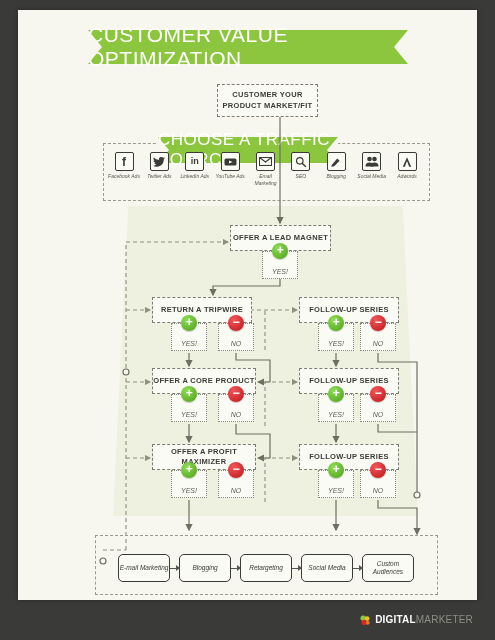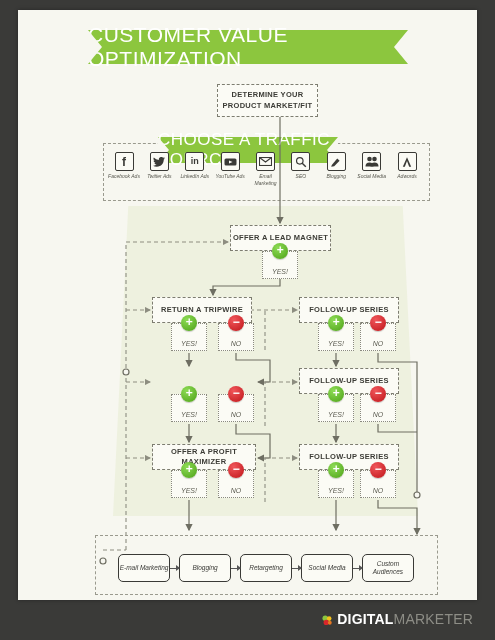--- a/index.html
+++ b/index.html
@@ -161,32 +161,32 @@
   #wires{position:absolute;left:0;top:0;width:459px;height:590px;pointer-events:none;}
 
   
   #footer{
     position:absolute;left:0;bottom:8px;width:495px;height:26px;
     display:flex;align-items:center;justify-content:flex-end;
     padding-right:22px;box-sizing:border-box;
   }
   .logo{display:flex;align-items:center;gap:3px;}
   .logo-mark{width:13px;height:13px;position:relative;}
-  .logo-text{font-size:14px;font-weight:bold;letter-spacing:.2px;}
+  .logo-text{font-size:10px;font-weight:bold;letter-spacing:.2px;}
   .logo-text .a{color:#ffffff;}
   .logo-text .b{color:#8d8d86;font-weight:normal;}
 </style>
 </head>
 <body>
 
 <div class="page">
 
   <div class="ribbon" id="title-ribbon">CUSTOMER VALUE OPTIMIZATION</div>
 
-  <div class="node" id="determine">DETERMINE YOUR PRODUCT MARKET/FIT</div>
+  <div class="node" id="determine">CUSTOMER YOUR PRODUCT MARKET/FIT</div>
 
   <div class="dashpanel" id="traffic-panel"></div>
   <div class="ribbon" id="traffic-ribbon">CHOOSE A TRAFFIC SOURCE</div>
 
   <div class="icons">
     <div class="icon-cell">
       <div class="glyph">f</div>
       <div class="icon-label">Facebook Ads</div>
     </div>
     <div class="icon-cell">
@@ -354,20 +354,21 @@
       </div>
     <span>YES!</span>
   </div>
   <div class="ans" style="left:342px;top:313px;">
     <div class="badge no">
         <span>−</span>
       </div>
     <span>NO</span>
   </div>
 
+  <div class="node offer" id="core">OFFER A CORE PRODUCT</div>
   <div class="ans" style="left:153px;top:384px;">
     <div class="badge yes">
         <span>+</span>
       </div>
     <span>YES!</span>
   </div>
   <div class="ans" style="left:200px;top:384px;">
     <div class="badge no">
         <span>−</span>
       </div>

